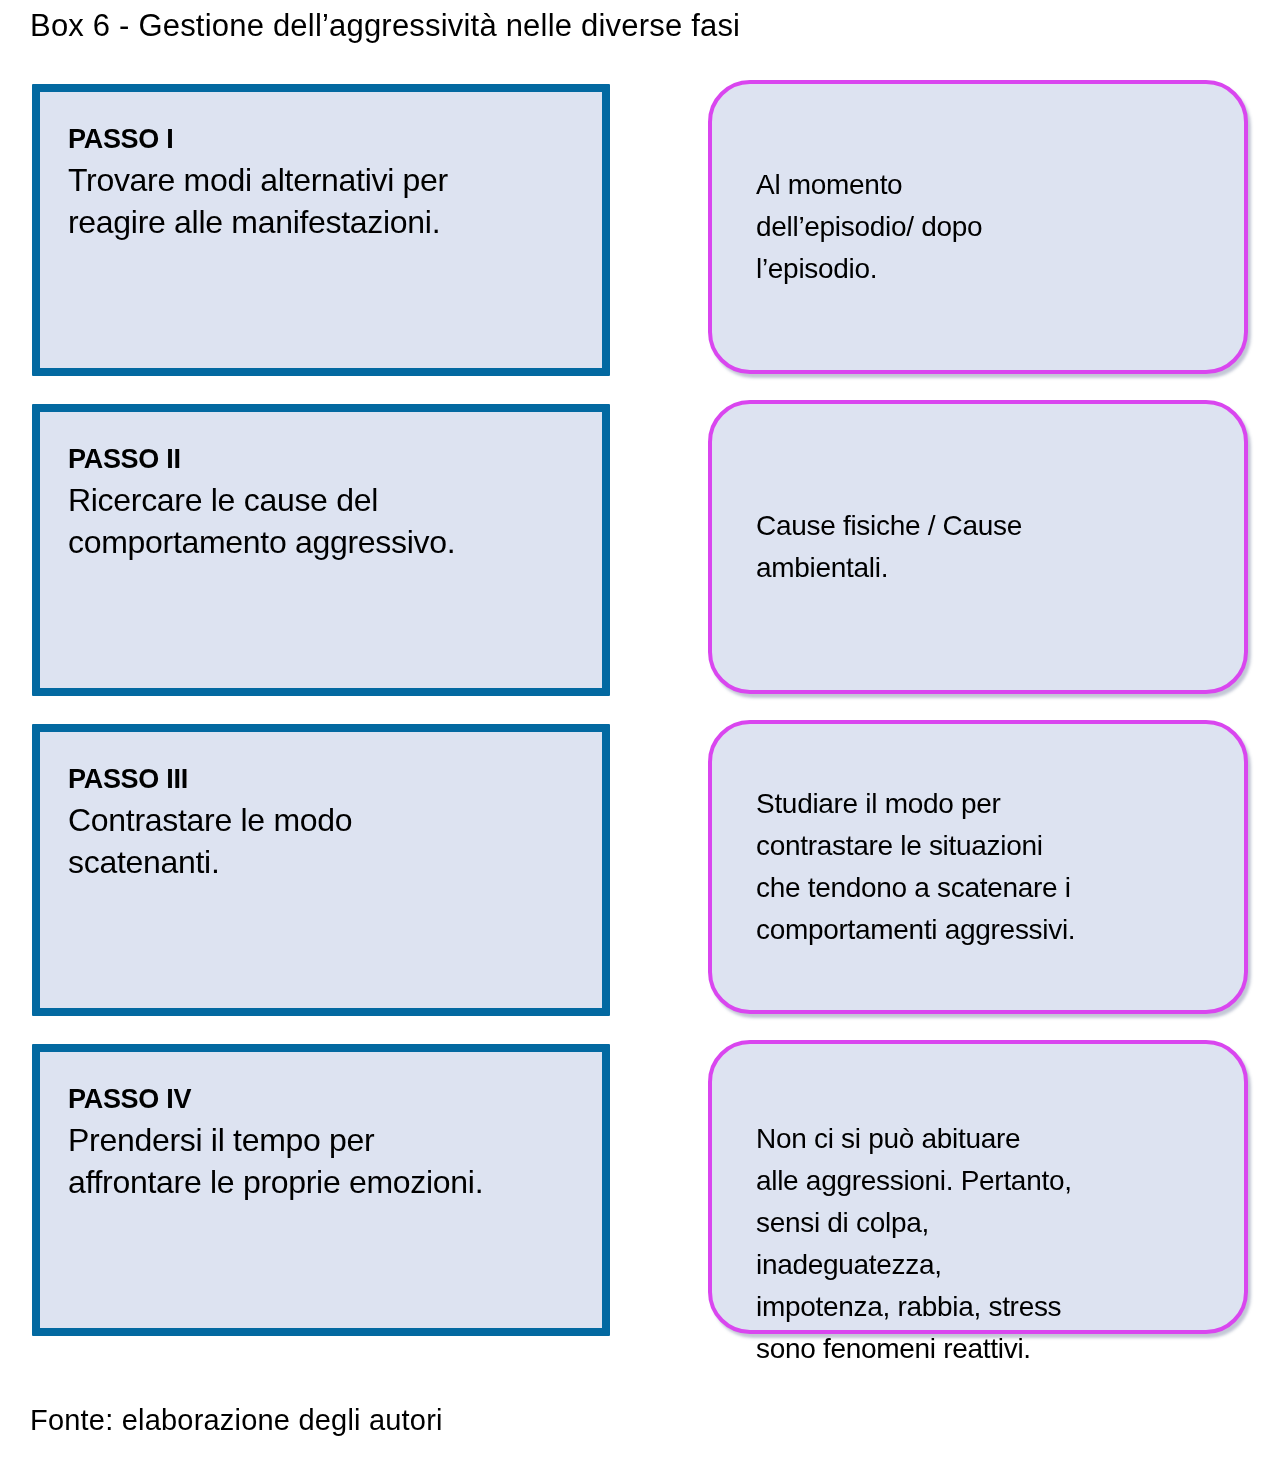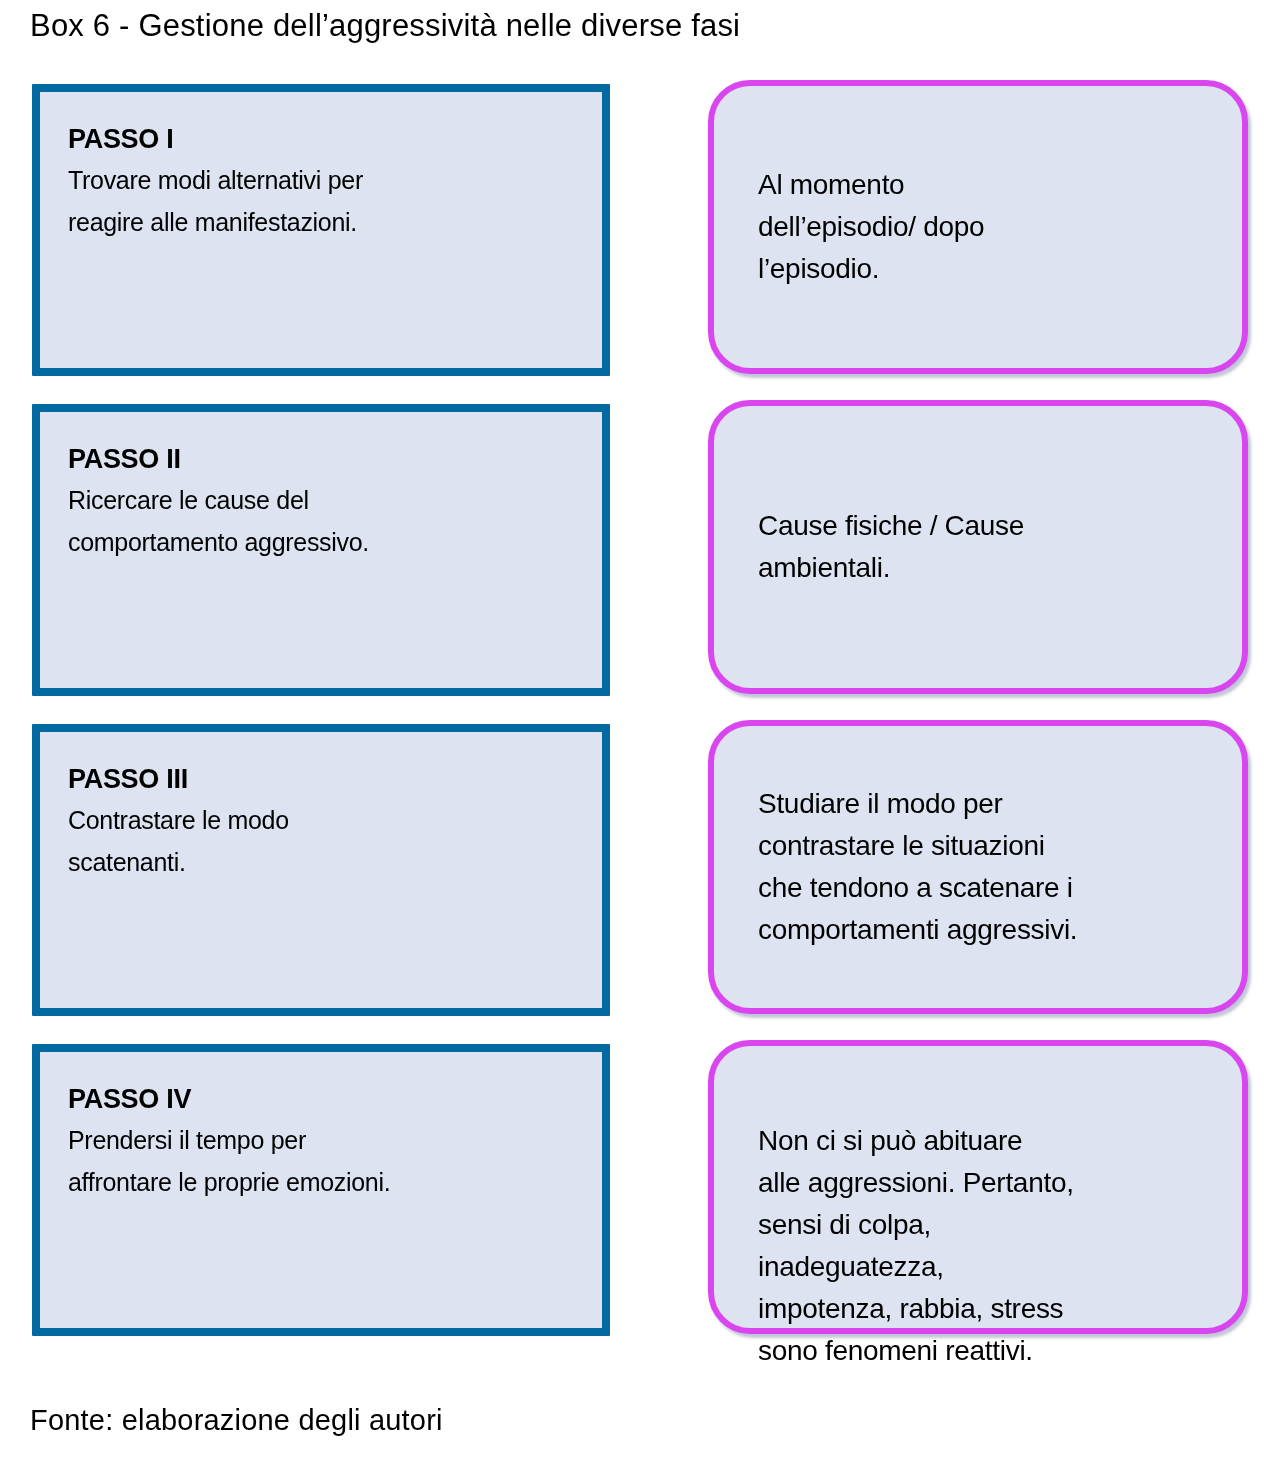--- a/index.html
+++ b/index.html
@@ -61,37 +61,37 @@
     padding: 27px 18px 0 28px;
   }
   .step-label {
     font-weight: bold;
     font-size: 27px;
     line-height: 40px;
     letter-spacing: -0.3px;
     color: #000;
   }
   .step-text {
-    font-size: 25px;
+    font-size: 32px;
     line-height: 42px;
     letter-spacing: -0.3px;
     color: #000;
     white-space: pre-line;
   }
 
   
   .note-card {
     position: absolute;
     left: 708px;
     top: -4px;
     width: 540px;
     height: 294px;
     box-sizing: border-box;
     background: #dde3f1;
-    border: 6px solid #d946ef;
+    border: 4px solid #d946ef;
     border-radius: 42px;
     box-shadow: 3px 4px 3px rgba(80, 95, 135, 0.35);
     display: flex;
     align-items: center;
   }
   .note-card.top-align {
     align-items: flex-start;
   }
   .note-inner {
     padding: 0 20px 0 44px;

